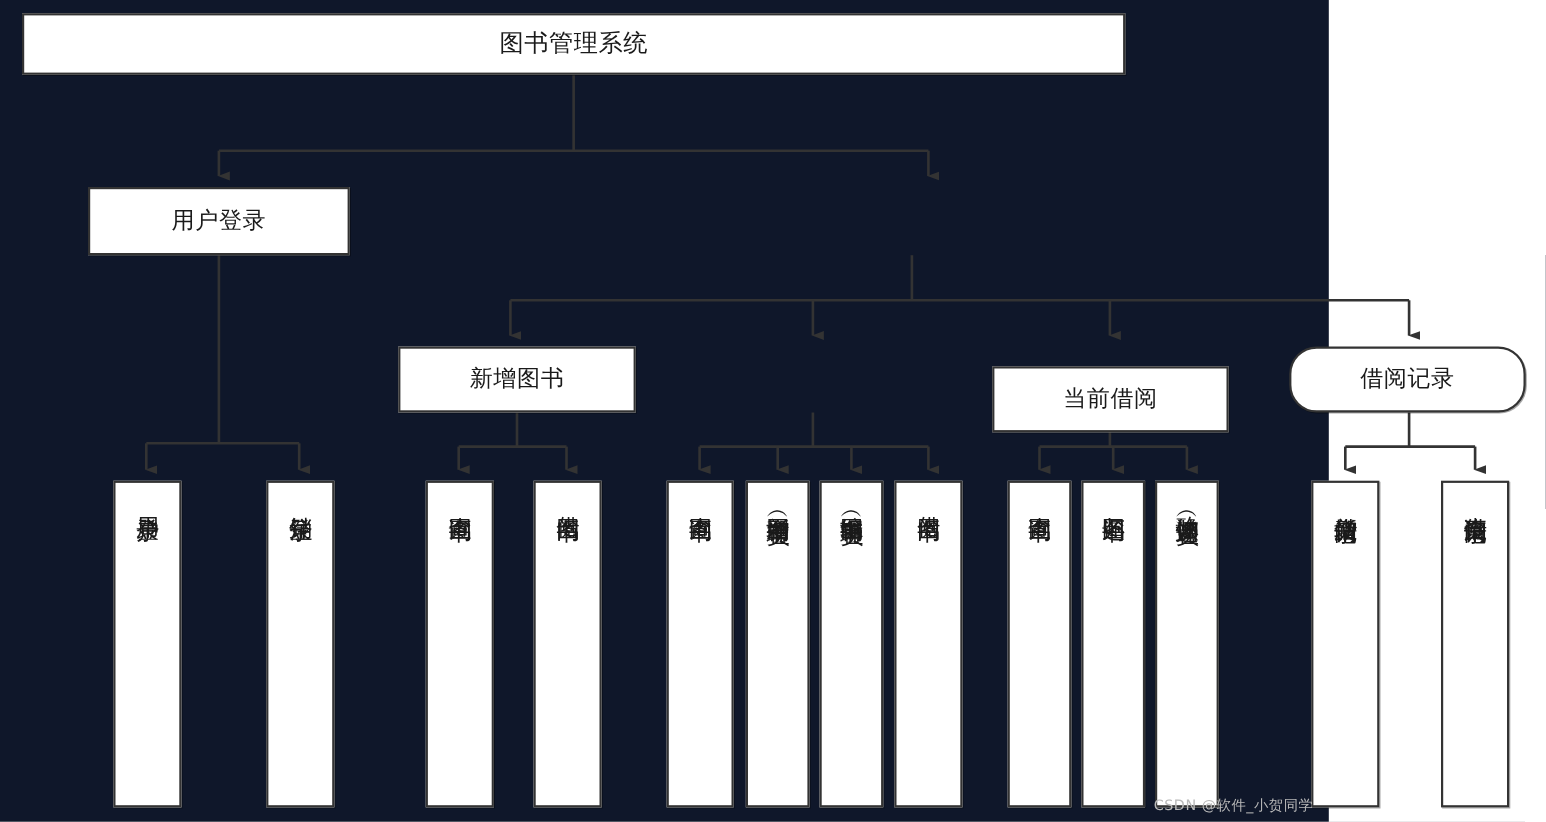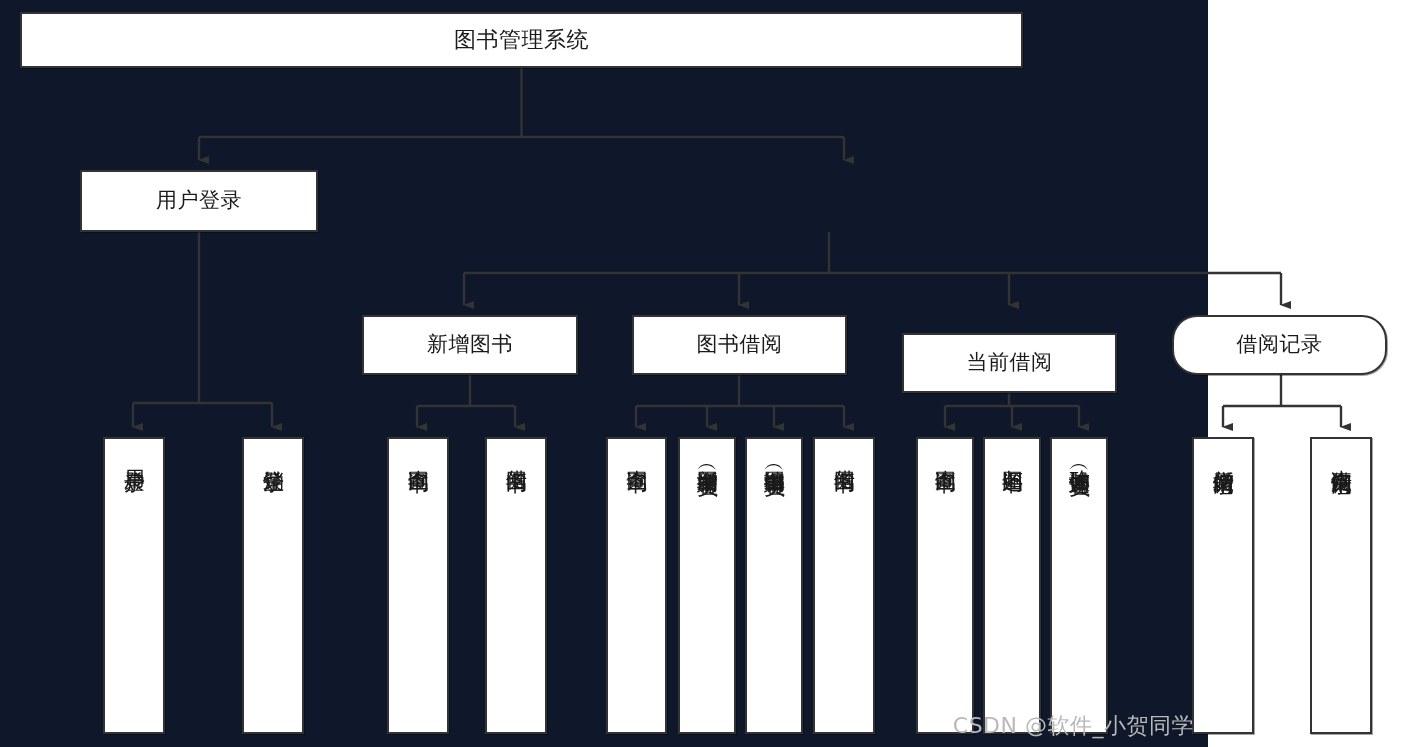--- a/index.html
+++ b/index.html
@@ -57,21 +57,21 @@
     line-height: 1.18;
     letter-spacing: 1px;
     text-align: left;
     white-space: nowrap;
     max-height: 270px;
   }
   .watermark {
     position: absolute;
     right: 14px;
     bottom: 6px;
-    font-size: 22px;
+    font-size: 13px;
     color: #b9b9b9;
     letter-spacing: 0.5px;
     white-space: nowrap;
     pointer-events: none;
   }
 </style>
 </head>
 <body>
 
 <div id="diagram-root">
@@ -142,23 +142,20 @@
     <span class="node-label-h">图书管理系统</span>
   </div>
 
   <div class="node-box lvl2" id="box-l2-0" style="left: 80px; top: 170px; width: 238px; height: 62px;">
     <span class="node-label-h">用户登录</span>
   </div>
 
   <div class="node-box lvl3" id="box-l3-0" style="left: 362px; top: 315px; width: 216px; height: 60px;">
     <span class="node-label-h">新增图书</span>
   </div>
-  <div class="node-box lvl3" id="box-l3-1" style="left: 632px; top: 315px; width: 215px; height: 60px;">
-    <span class="node-label-h">图书借阅</span>
-  </div>
   <div class="node-box lvl3" id="box-l3-2" style="left: 902px; top: 333px; width: 215px; height: 60px;">
     <span class="node-label-h">当前借阅</span>
   </div>
   <div class="node-box lvl3" id="box-l3-3" style="left: 1172px; top: 315px; width: 215px; height: 60px; border-radius: 25px;">
     <span class="node-label-h">借阅记录</span>
   </div>
 
   <div class="node-box leaf" id="box-leaf-0" style="left: 103px; top: 437px; width: 62px; height: 297px;">
     <span class="node-label-v">用户登录</span>
   </div>

